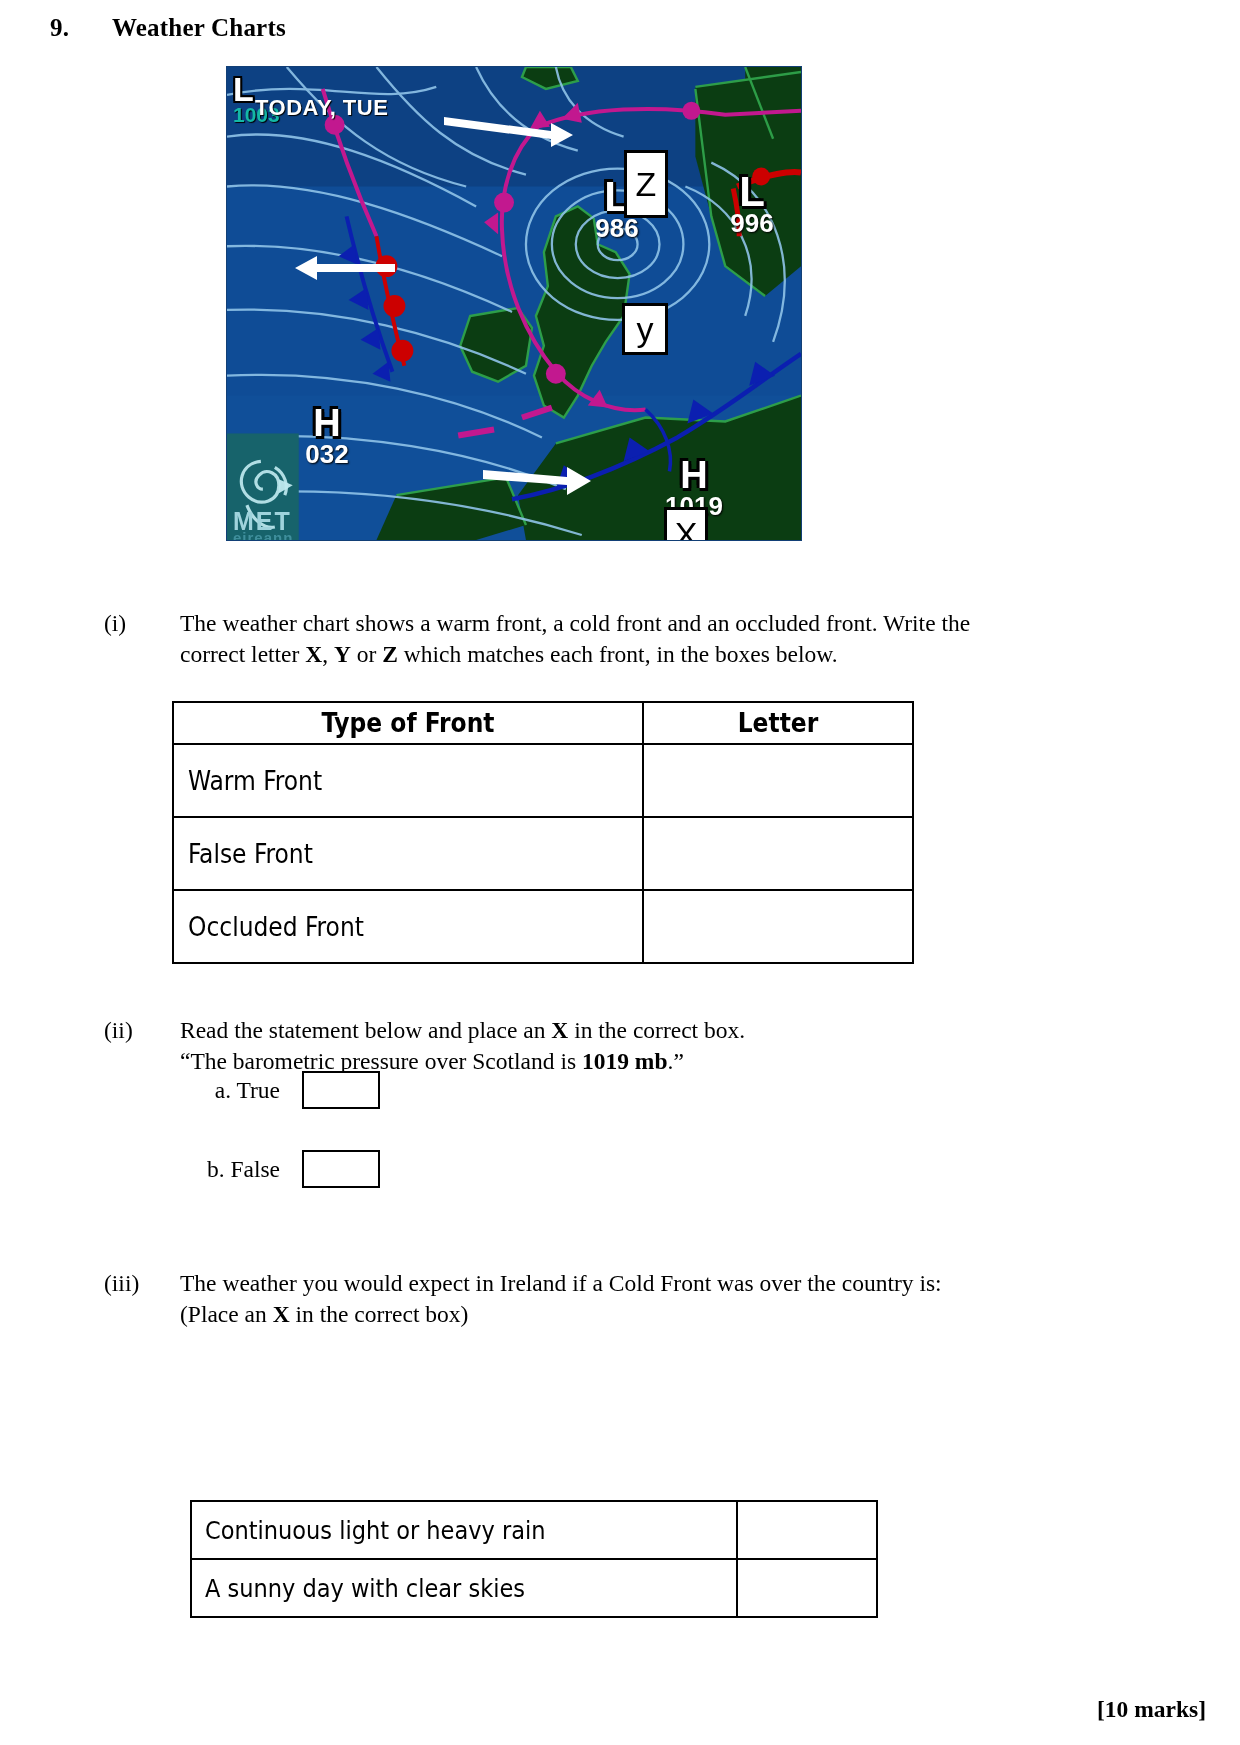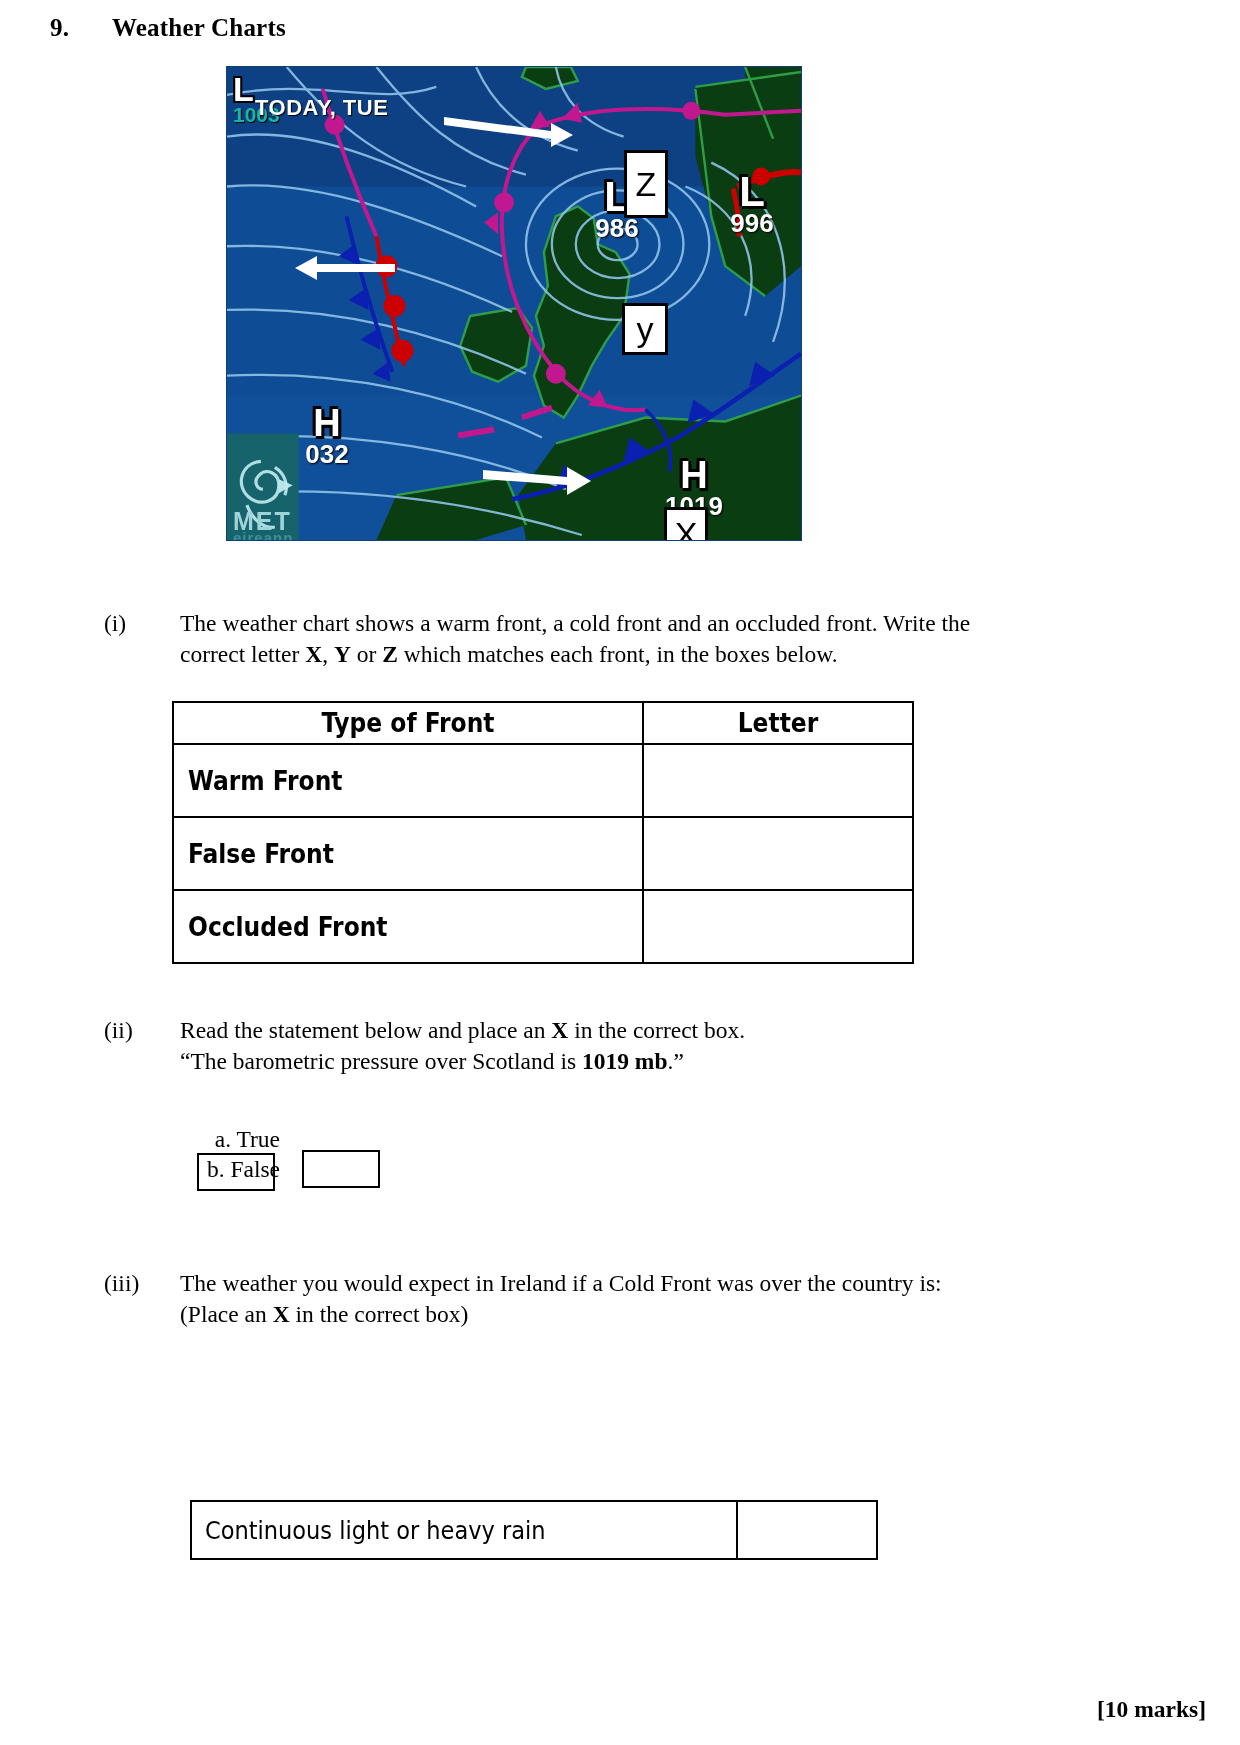--- a/index.html
+++ b/index.html
@@ -105,21 +105,21 @@
   }
   #front-table thead th {
     height: 40px;
     font-weight: bold;
     font-size: 26px;
   }
   #front-table tbody td { height: 71px; }
   #front-table tbody td.front-name {
     text-align: left;
     padding-left: 14px;
-    font-weight: bold;
+    font-weight: normal;
     font-size: 26px;
   }
   #front-table col.c1 { width: 470px; }
   #front-table col.c2 { width: 270px; }
 
   #weather-table {
     position: absolute;
     left: 190px;
     top: 1500px;
     width: 686px;
@@ -153,21 +153,21 @@
     text-align: right;
     padding-right: 22px;
   }
   .tf-box {
     width: 78px;
     height: 38px;
     border: 2.5px solid #000000;
     box-sizing: border-box;
     background: #ffffff;
   }
-  #tf-true  { left: 170px; top: 1126px; flex-direction: column; }
+  #tf-true  { left: 170px; top: 1071px; }
   #tf-false { left: 170px; top: 1150px; }
 
   
   #marks {
     position: absolute;
     right: 34px;
     top: 1696px;
     font-family: "Liberation Serif", serif;
     font-weight: bold;
     font-size: 23.5px;
@@ -411,16 +411,20 @@
 <table id="weather-table" class="comic">
   <colgroup>
       <col class="w1">
       <col class="w2">
     </colgroup>
   <tbody>
     <tr>
       <td class="opt">Continuous light or heavy rain</td>
       <td></td>
     </tr>
+    <tr>
+      <td class="opt">A sunny day with clear skies</td>
+      <td></td>
+    </tr>
   </tbody>
 </table>
 
 <div id="marks">[10 marks]</div>
 
 </body></html>

